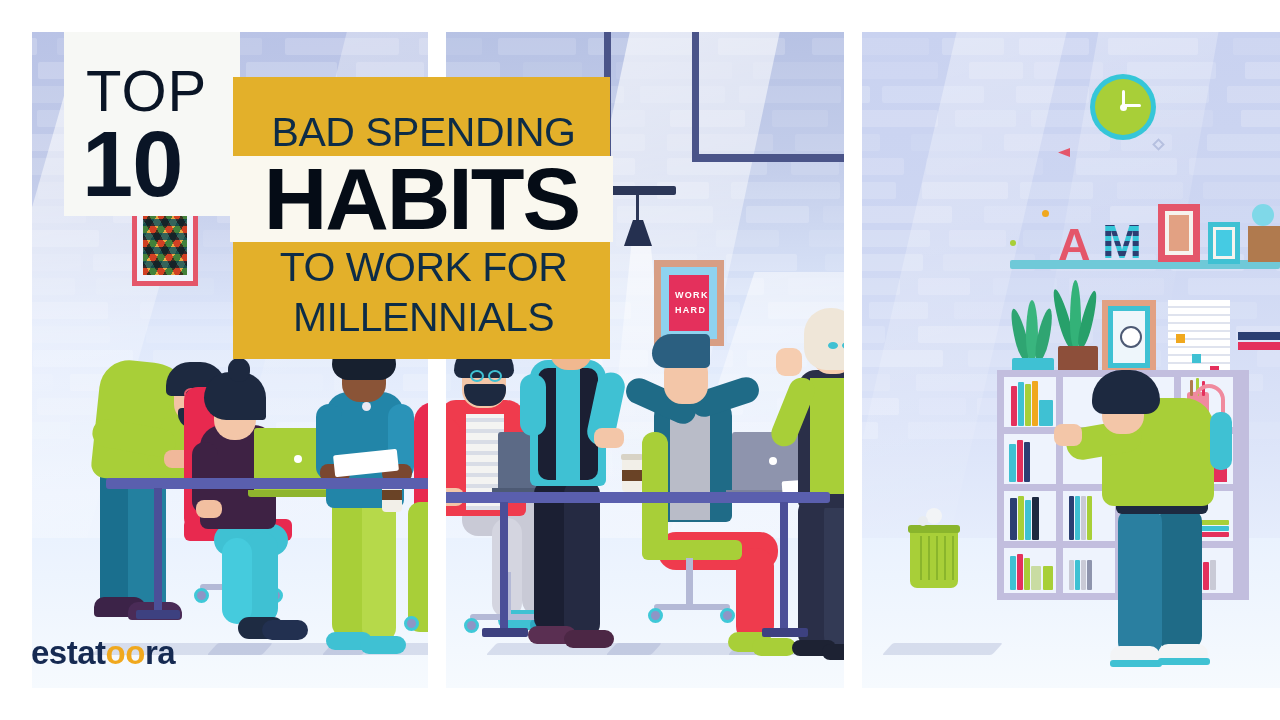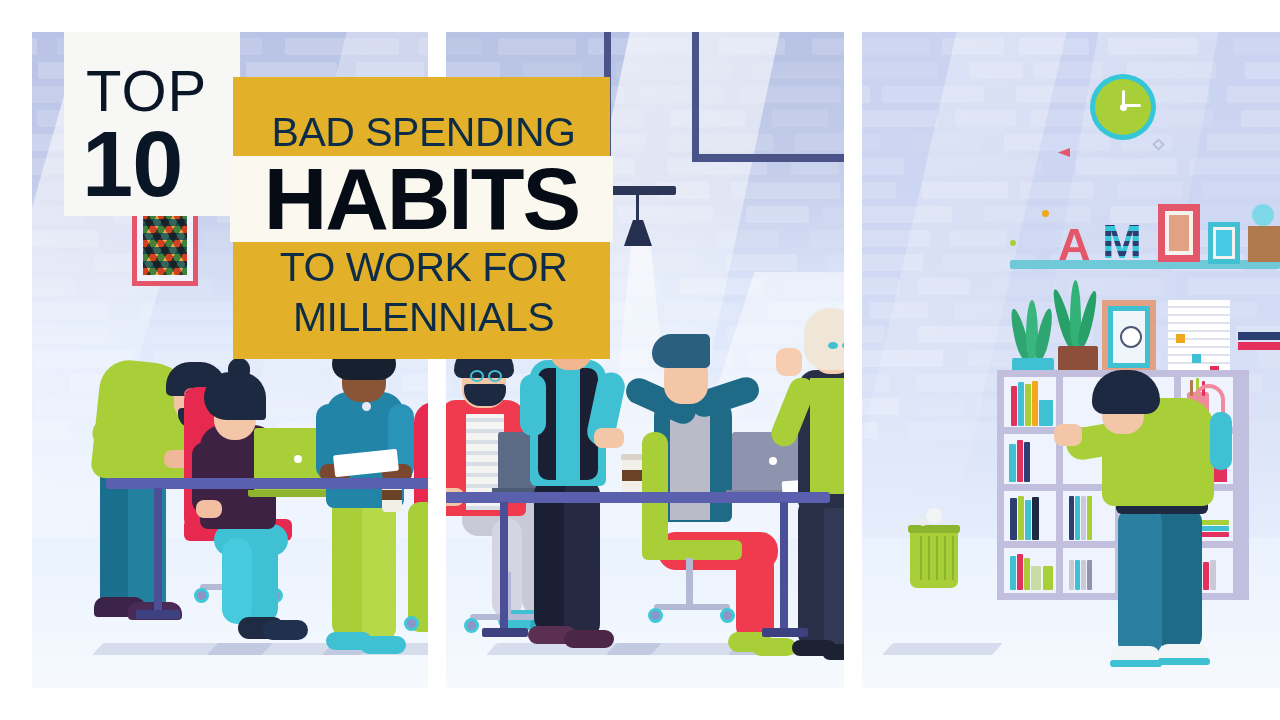--- a/index.html
+++ b/index.html
@@ -390,20 +390,28 @@
     <div class="sh" style="left:246px;top:0;width:7px;height:130px;background:#4a5489;"></div>
     <div class="sh" style="left:246px;top:122px;width:160px;height:8px;background:#4a5489;"></div>
     <div class="sh" style="left:100px;top:154px;width:130px;height:9px;background:#2c3758;border-radius:2px;"></div>
     <div class="sh" style="left:130px;top:163px;width:3px;height:28px;background:#2c3758;"></div>
     <div class="sh" style="left:118px;top:188px;width:28px;height:26px;background:#253050;clip-path:polygon(32% 0,68% 0,100% 100%,0 100%);"></div>
     <div class="sh" style="left:190px;top:163px;width:3px;height:28px;background:#2c3758;"></div>
     <div class="sh" style="left:178px;top:188px;width:28px;height:26px;background:#253050;clip-path:polygon(32% 0,68% 0,100% 100%,0 100%);"></div>
     <div class="sh" style="left:100px;top:214px;width:70px;height:250px;background:linear-gradient(180deg,rgba(255,255,255,.6),rgba(255,255,255,0));clip-path:polygon(36% 0,64% 0,100% 100%,0 100%);"></div>
     <div class="sh" style="left:160px;top:214px;width:70px;height:250px;background:linear-gradient(180deg,rgba(255,255,255,.6),rgba(255,255,255,0));clip-path:polygon(36% 0,64% 0,100% 100%,0 100%);"></div>
 
+    <div class="poster-frame" style="left:208px; top:228px; width:70px;">
+      <div class="poster-in">
+        <div class="poster-core">
+          <span>WORK</span><br>
+          <span>HARD</span>
+        </div>
+      </div>
+    </div>
 
     <div class="floor"></div>
     <div class="shadow" style="left:40px;width:165px;"></div>
     <div class="shadow" style="left:160px;width:170px;"></div>
     <div class="shadow" style="left:282px;width:150px;"></div>
 
     <div class="sh">
       <div class="limb" style="left:16px;top:470px;width:96px;height:34px;background:#c9cad6;border-radius:16px;"></div>
       <div class="limb" style="left:76px;top:480px;width:34px;height:104px;background:#c9cad6;border-radius:16px;"></div>
       <div class="limb" style="left:46px;top:486px;width:30px;height:100px;background:#d4d5e0;border-radius:16px;"></div>
@@ -757,14 +765,15 @@
     <div id="goldbox"></div>
     <div id="creamband"></div>
     <div id="top-word">TOP</div>
     <div id="ten-word">10</div>
     <div id="line1">BAD SPENDING</div>
     <div id="line2">HABITS</div>
     <div id="line3">TO WORK FOR</div>
     <div id="line4">MILLENNIALS</div>
   </div>
 
+  <div id="logo"><span class="dark">estat</span><span class="gold">oo</span><span class="dark">ra</span></div>
 
 </div>
 
 </body></html>

